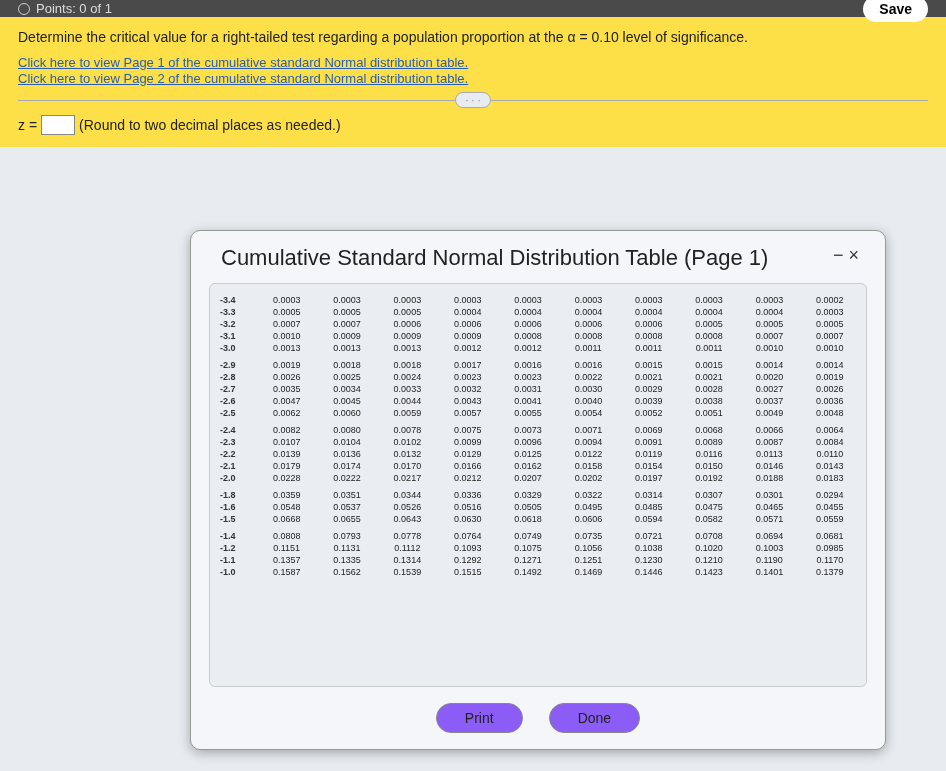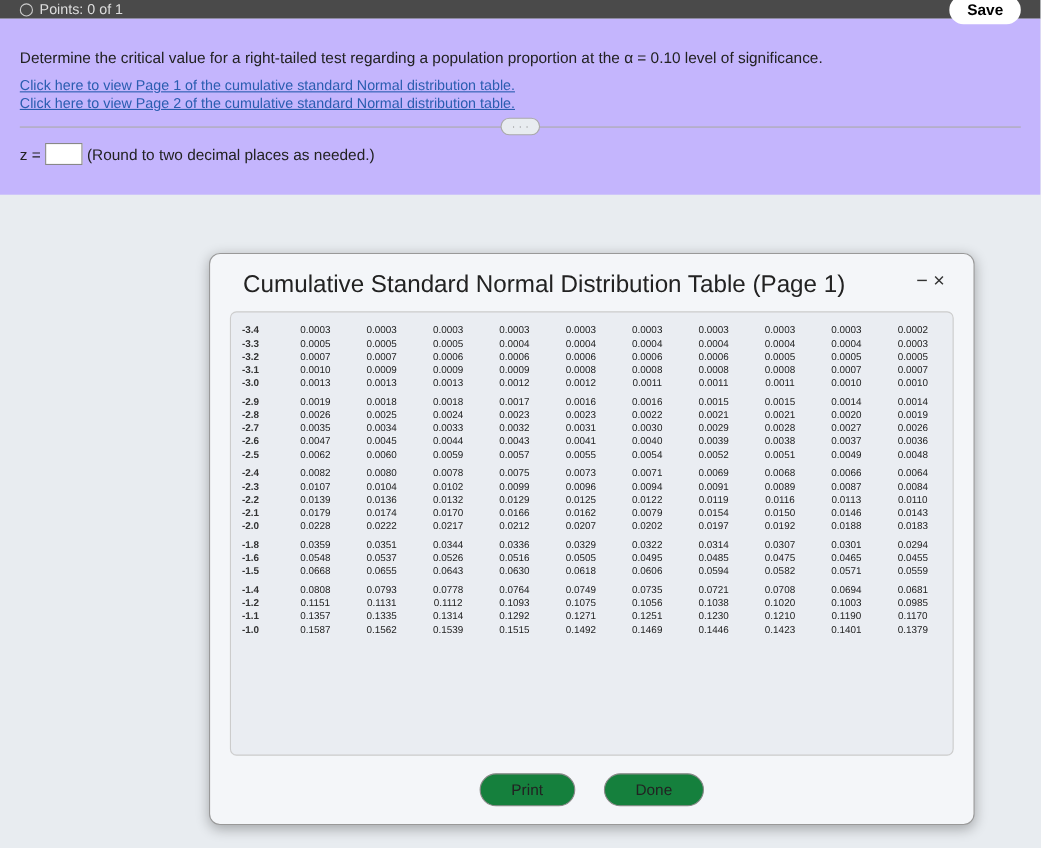--- a/index.html
+++ b/index.html
@@ -1,38 +1,38 @@
 <!DOCTYPE html>
 <html><head>
   <meta charset="utf-8">
   <style>
     * { margin: 0; padding: 0; box-sizing: border-box; }
     body { font-family: Arial, sans-serif; background: #e8ecf0; width: 946px; height: 771px; position: relative; overflow: hidden; }
     .top-bar { background: #4a4a4a; color: #fff; padding: 6px 18px; display: flex; justify-content: space-between; align-items: center; height: 17px; }
     .top-left { display: flex; align-items: center; gap: 8px; font-size: 13px; color: #ddd; }
     .save-btn { background: #fff; color: #000000; border: none; border-radius: 16px; padding: 5px 16px; font-size: 14px; font-weight: bold; cursor: pointer; }
-    .content { padding: 27px 18px; background: #c4b5fd; }
+    .content { padding: 12px 18px; background: #fde047; }
     .question { font-size: 14px; color: #222; margin-bottom: 10px; }
     .link { color: #2a5db0; text-decoration: underline; font-size: 13px; display: block; margin: 1px 0; cursor: pointer; }
     .hr-wrap { position: relative; margin: 14px 0; }
     .hr-line { border: none; border-top: 1px solid #aaa; }
     .hr-toggle { position: absolute; left: 50%; top: -8px; transform: translateX(-50%); background: #e8ecf0; border: 1px solid #aaa; border-radius: 8px; width: 36px; height: 16px; cursor: pointer; display: flex; align-items: center; justify-content: center; font-size: 10px; color: #888; }
     .answer-line { font-size: 14px; color: #222; display: flex; align-items: center; gap: 4px; }
     .answer-input { width: 34px; height: 20px; border: 1px solid #888; background: #fff; text-align: center; font-size: 13px; }
     .modal-wrap { position: absolute; left: 190px; top: 230px; width: 696px; height: 520px; background: #f4f6f9; border: 1px solid #999; border-radius: 10px; box-shadow: 0 3px 12px rgba(0,0,0,0.3); display: flex; flex-direction: column; }
     .modal-head { display: flex; justify-content: space-between; align-items: flex-start; padding: 14px 22px 8px 30px; }
     .modal-title { font-size: 22px; font-weight: 400; color: #222; }
     .modal-close { font-size: 18px; color: #333; cursor: pointer; background: none; border: none; padding: 0 4px; }
     .table-scroll { flex: 1; overflow: auto; margin: 4px 18px; border: 1px solid #ccc; background: #eaedf2; border-radius: 6px; padding: 10px 6px 2px 6px; }
     table.ztbl { border-collapse: collapse; width: 100%; font-size: 9px; color: #222; }
     .ztbl td { padding: 1px 3px; text-align: center; border: none; }
     .ztbl td.zcol { font-weight: bold; color: #333; text-align: left; padding-left: 4px; }
     .group-gap td { height: 5px; }
     .modal-foot { display: flex; justify-content: center; gap: 26px; padding: 12px 0 16px 0; }
-    .pill-btn { background: #15803d; border: 1px solid #888; border-radius: 18px; padding: 6px 28px; font-size: 14px; cursor: pointer; color: #222; }
+    .pill-btn { background: #8b5cf6; border: 1px solid #888; border-radius: 18px; padding: 6px 28px; font-size: 14px; cursor: pointer; color: #222; }
     .points-pill { display:flex; align-items:center; gap:6px; }
     .radio-empty { width:12px; height:12px; border:1.5px solid #ccc; border-radius:50%; display:inline-block; }
   </style>
 </head>
 <body>
 
 <div class="top-bar">
   <div class="top-left points-pill">
     <span class="radio-empty"></span>
     <span>Points: 0 of 1</span>
@@ -240,21 +240,21 @@
             <td>0.0113</td>
             <td>0.0110</td>
           </tr>
           <tr>
             <td class="zcol">-2.1</td>
             <td>0.0179</td>
             <td>0.0174</td>
             <td>0.0170</td>
             <td>0.0166</td>
             <td>0.0162</td>
-            <td>0.0079</td>
+            <td>0.0158</td>
             <td>0.0154</td>
             <td>0.0150</td>
             <td>0.0146</td>
             <td>0.0143</td>
           </tr>
           <tr>
             <td class="zcol">-2.0</td>
             <td>0.0228</td>
             <td>0.0222</td>
             <td>0.0217</td>

